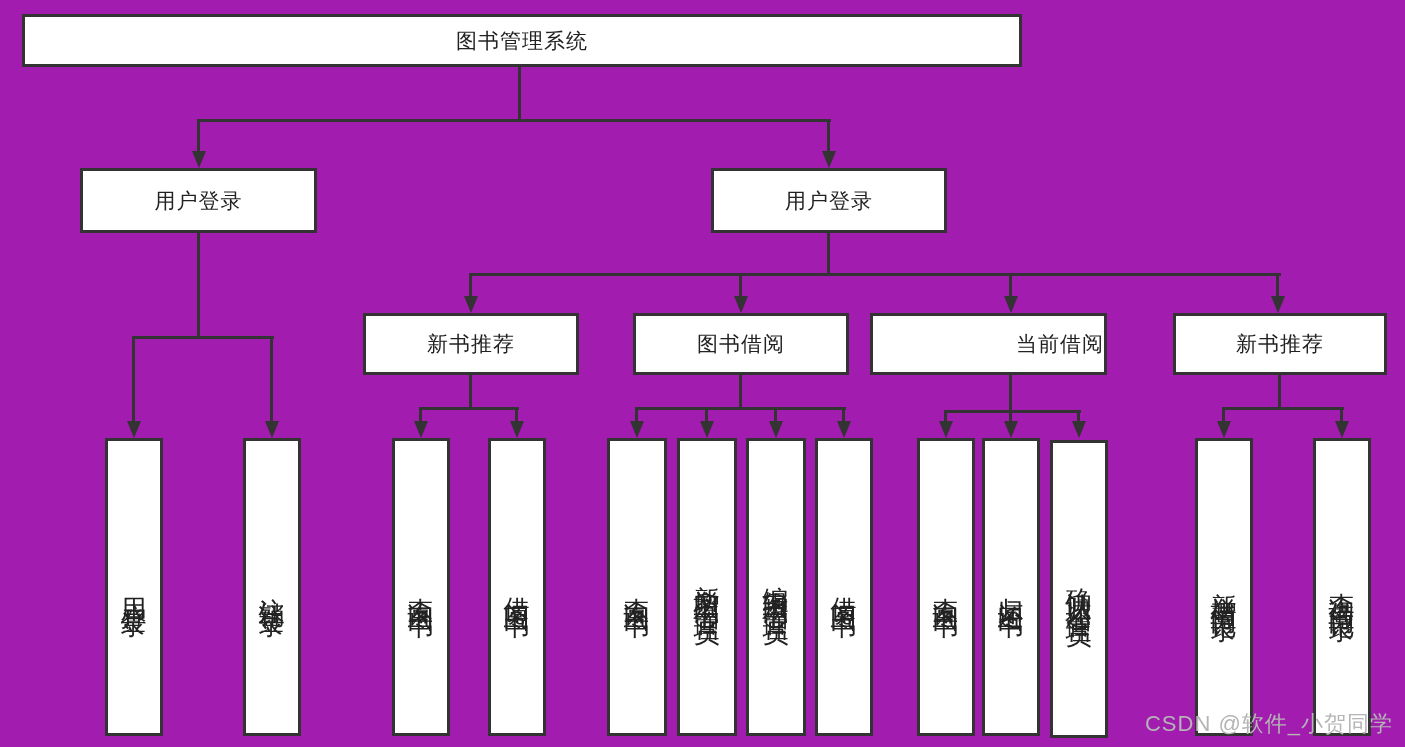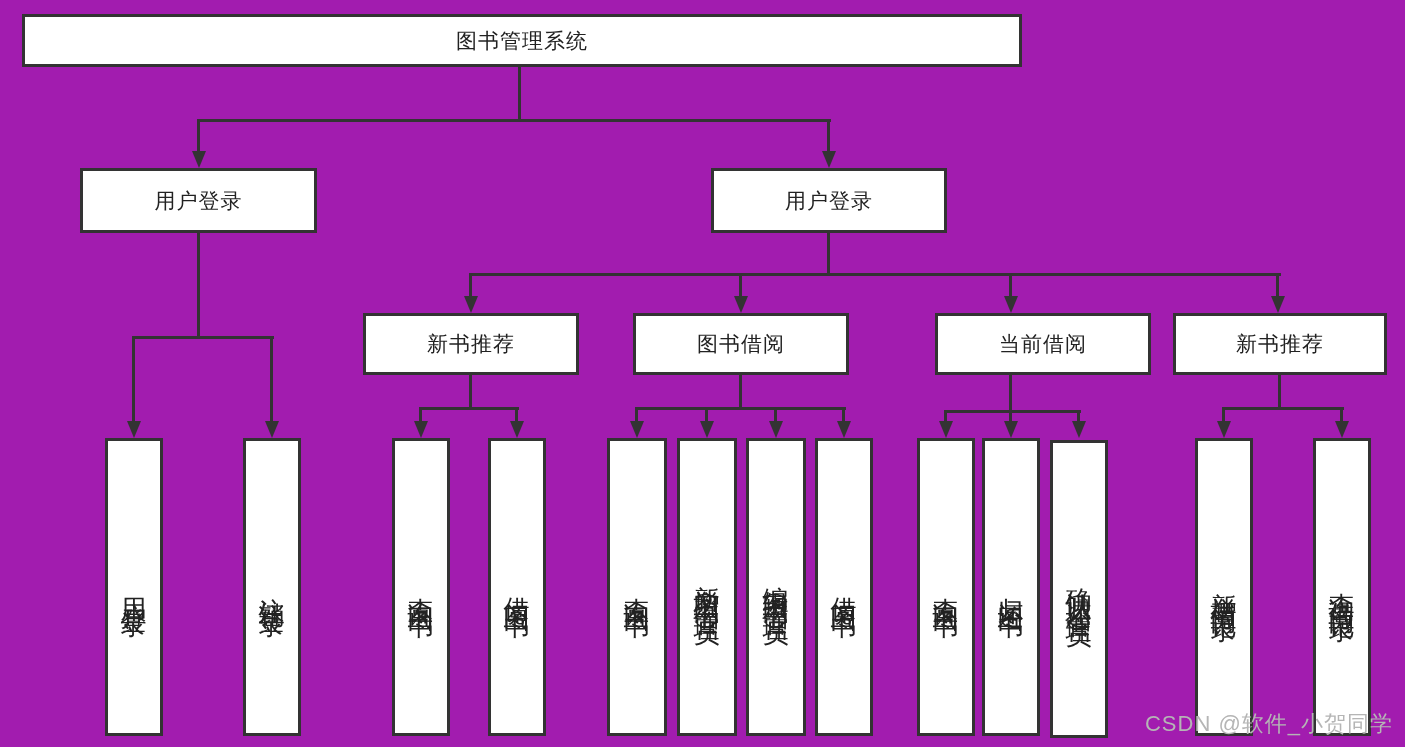--- a/index.html
+++ b/index.html
@@ -90,21 +90,21 @@
   <div class="ah" style="left:1004px; top:296px;"></div>
   <div class="vl" style="left:1276px; top:273px; height:26px;"></div>
   <div class="ah" style="left:1271px; top:296px;"></div>
 
   <div class="node" style="left:363px; top:313px; width:216px; height:62px;">
     <span class="h-label">新书推荐</span>
   </div>
   <div class="node" style="left:633px; top:313px; width:216px; height:62px;">
     <span class="h-label">图书借阅</span>
   </div>
-  <div class="node" style="left:935px; top:313px; width:216px; height:62px;">
+  <div class="node" style="left:870px; top:313px; width:237px; height:62px;justify-content:flex-end;">
     <span class="h-label">当前借阅</span>
   </div>
   <div class="node" style="left:1173px; top:313px; width:214px; height:62px;">
     <span class="h-label">新书推荐</span>
   </div>
 
   <div class="vl" style="left:469px; top:375px; height:34px;"></div>
   <div class="hl" style="left:419px; top:407px; width:100px;"></div>
   <div class="vl" style="left:419px; top:407px; height:16px;"></div>
   <div class="ah" style="left:414px; top:421px;"></div>

